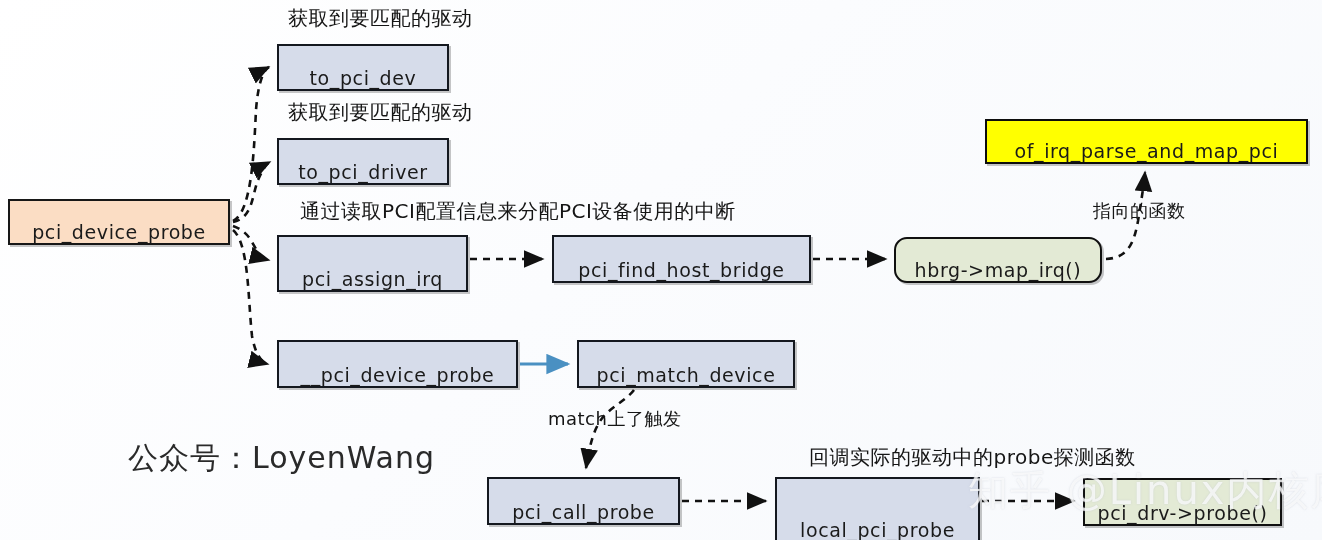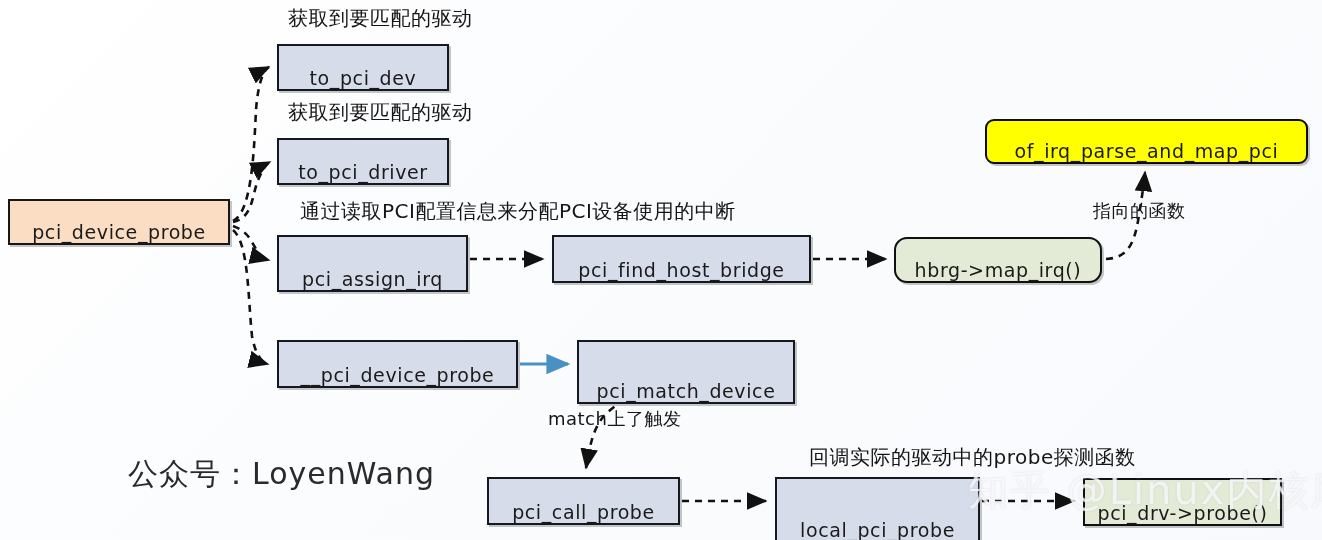--- a/index.html
+++ b/index.html
@@ -111,29 +111,29 @@
   </div>
 
   <div class="node blue" style="left:552px;top:235px;width:259px;height:48px;">
     <span>pci_find_host_bridge</span>
   </div>
 
   <div class="node green" style="left:894px;top:237px;width:208px;height:46px;border-radius:13px;">
     <span>hbrg-&gt;map_irq()</span>
   </div>
 
-  <div class="node yellow" style="left:985px;top:119px;width:323px;height:45px;border-radius:9px;">
+  <div class="node yellow" style="left:985px;top:119px;width:323px;height:45px;">
     <span>of_irq_parse_and_map_pci</span>
   </div>
 
   <div class="node blue" style="left:277px;top:340px;width:241px;height:48px;">
     <span>__pci_device_probe</span>
   </div>
 
-  <div class="node blue" style="left:577px;top:340px;width:218px;height:64px;">
+  <div class="node blue" style="left:577px;top:340px;width:218px;height:48px;">
     <span>pci_match_device</span>
   </div>
 
   <div class="node blue" style="left:487px;top:477px;width:193px;height:48px;">
     <span>pci_call_probe</span>
   </div>
 
   <div class="node blue" style="left:775px;top:477px;width:205px;height:66px;">
     <span>local_pci_probe</span>
   </div>
@@ -147,17 +147,17 @@
   <div class="cap" style="left:288px;top:99px;">获取到要匹配的驱动</div>
 
   <div class="cap" style="left:300px;top:198px;">通过读取PCI配置信息来分配PCI设备使用的中断</div>
 
   <div class="cap small" style="left:1093px;top:199px;">指向的函数</div>
 
   <div class="cap small" style="left:548px;top:407px;">match上了触发</div>
 
   <div class="cap" style="left:809px;top:444px;">回调实际的驱动中的probe探测函数</div>
 
-  <div class="brand" style="left:128px;top:454px;">公众号：LoyenWang</div>
+  <div class="brand" style="left:128px;top:438px;">公众号：LoyenWang</div>
 
   <div class="watermark" style="left:968px;top:463px;">知乎 @Linux内核库</div>
 
 </div>
 
 </body></html>

